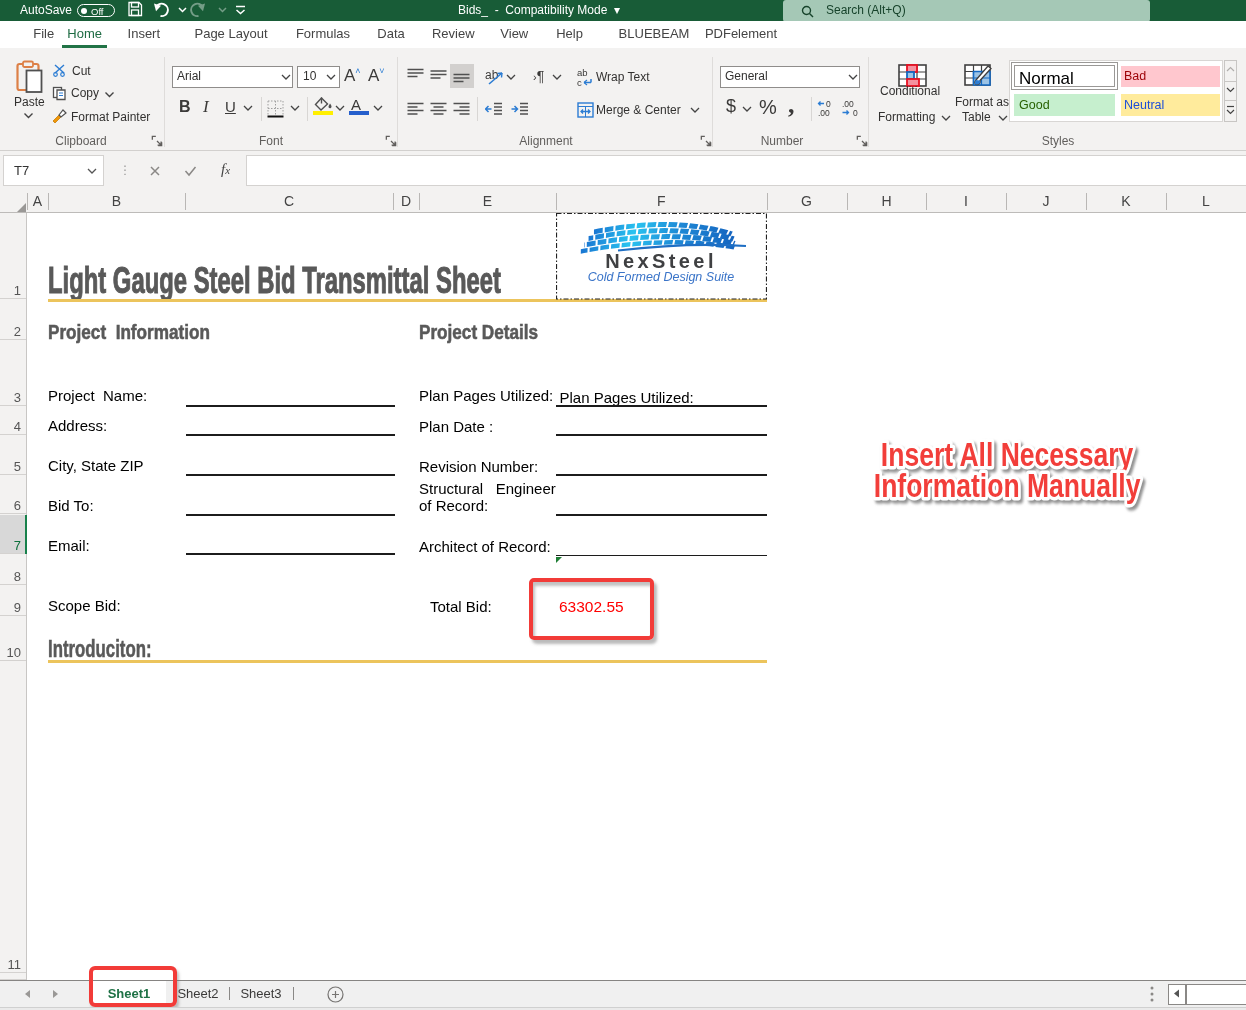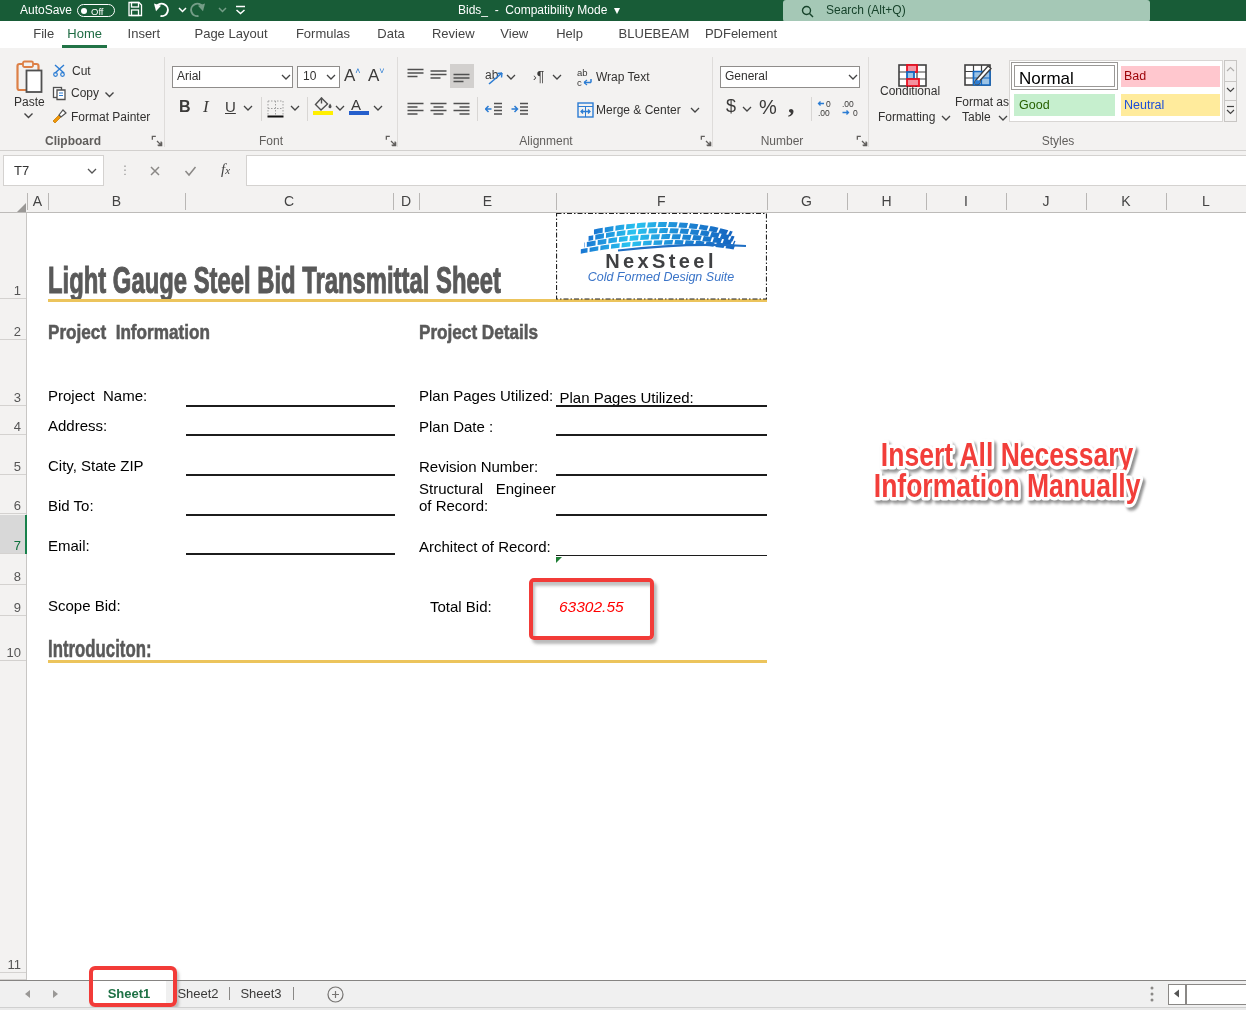--- a/index.html
+++ b/index.html
@@ -114,21 +114,21 @@
 </svg>
 <div class="a btxt" style="left:71px; top:86px;">Copy</div>
 <svg class="a" style="left:104px; top:91px;" width="11" height="8" viewBox="0 0 11 8">
       <path d="M1.5 1.5 l4 4 l4 -4" fill="none" stroke="#444" stroke-width="1.4"></path>
     </svg>
 <svg class="a" style="left:51px; top:108px;" width="17" height="16" viewBox="0 0 17 16">
   <path d="M2 13 l6 -6 l2 2 l-6 6 z" fill="#f09609" stroke="#c87f08" stroke-width="0.8"></path>
   <path d="M8 7 l4 -5 l3 3 l-5 4 z" fill="#fff" stroke="#505050" stroke-width="1.2"></path>
 </svg>
 <div class="a btxt" style="left:71px; top:110px;">Format Painter</div>
-<div class="glabel" style="left:73px;font-weight:bold;">Clipboard</div>
+<div class="glabel" style="left:81px;">Clipboard</div>
 <svg class="launcher" style="left:150px; top:134px;" width="12" height="12" viewBox="0 0 12 12">
   <path d="M2 5 V2 H5 M7 10 H10 V7 M6 6 l3.5 3.5 M9.5 6.5 v3 h-3" fill="none" stroke="#605e5c" stroke-width="1.1"></path>
 </svg>
 <div class="gsep" style="left:164px;"></div>
 
 <div class="combo" style="left:172px; top:66px; width:121px; height:22px;"></div>
 <div class="a btxt" style="left:177px; top:69px;">Arial</div>
 <svg class="a" style="left:281px; top:74px;" width="10" height="7" viewBox="0 0 10 7">
       <path d="M1 1 l4 4 l4 -4" fill="none" stroke="#444" stroke-width="1.3"></path>
     </svg>
@@ -430,21 +430,21 @@
 
 <div class="ul" style="left:556.4px; top:405px; width:210.4px;"></div>
 <div class="ul" style="left:556.4px; top:434.2px; width:210.4px;"></div>
 <div class="ul" style="left:556.4px; top:474px; width:210.4px;"></div>
 <div class="ul" style="left:556.4px; top:514px; width:210.4px;"></div>
 <div class="ul" style="left:556.4px; top:554.7px; width:210.4px;"></div>
 <svg class="a" style="left:555px; top:555.5px;" width="8" height="8" viewBox="0 0 8 8">
       <path d="M1 1 L7 1 L1 7 Z" fill="#1e7e34"></path>
     </svg>
 
-<div class="lbl" style="left:559px; top:598px; font-size:15.5px; color:#ff0000;font-style:italic;">63302.55</div>
+<div class="lbl" style="left:559px; top:598px; font-size:15.5px; color:#ff0000;">63302.55</div>
 <div class="a" style="left:529px; top:577.5px; width:124.5px; height:62px; border:4px solid #f23b38; border-radius:5px; box-shadow:3px 4px 3px rgba(120,120,120,0.5), inset 2px 4px 3px rgba(120,120,120,0.45);"></div>
 
 <div class="hd" style="left:48px; top:637px; font-size:24px; line-height:24px; transform:scaleX(0.70);">Introduciton:</div>
 <div class="gold" style="left:48px; top:659.5px; width:718.5px;"></div>
 
 <svg class="a" style="left:855px; top:420px;" width="300" height="95" viewBox="0 0 300 95">
   <g transform="scale(0.78,1)" style="filter:drop-shadow(3.5px 3.5px 1.5px rgba(110,110,110,0.75));">
     <text x="195" y="46" text-anchor="middle" font-family="Liberation Sans" font-weight="700" font-size="34" fill="#f23e3a" stroke="#fff" stroke-width="7" paint-order="stroke" stroke-linejoin="round">Insert All Necessary</text>
     <text x="195" y="77" text-anchor="middle" font-family="Liberation Sans" font-weight="700" font-size="34" fill="#f23e3a" stroke="#fff" stroke-width="7" paint-order="stroke" stroke-linejoin="round">Information Manually</text>
   </g>

